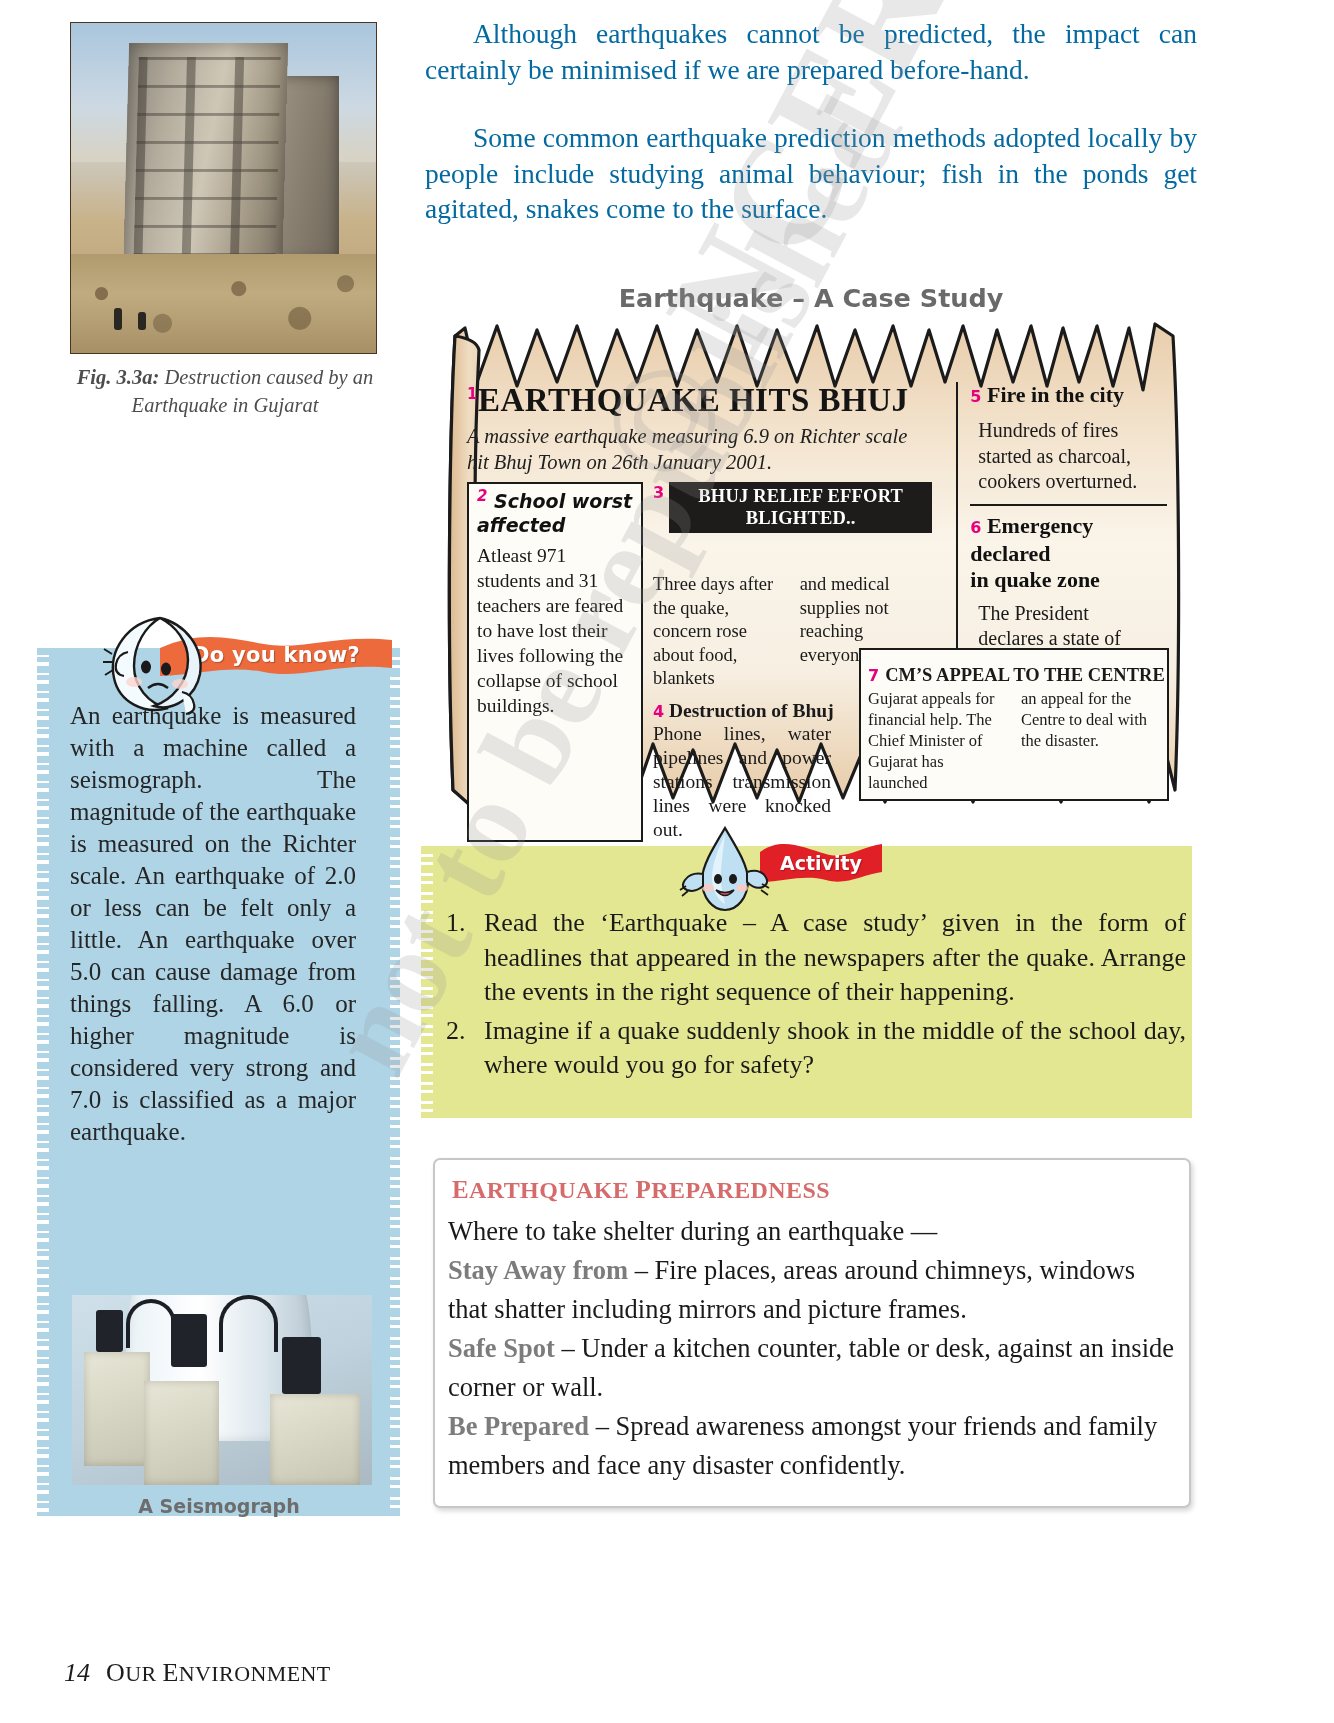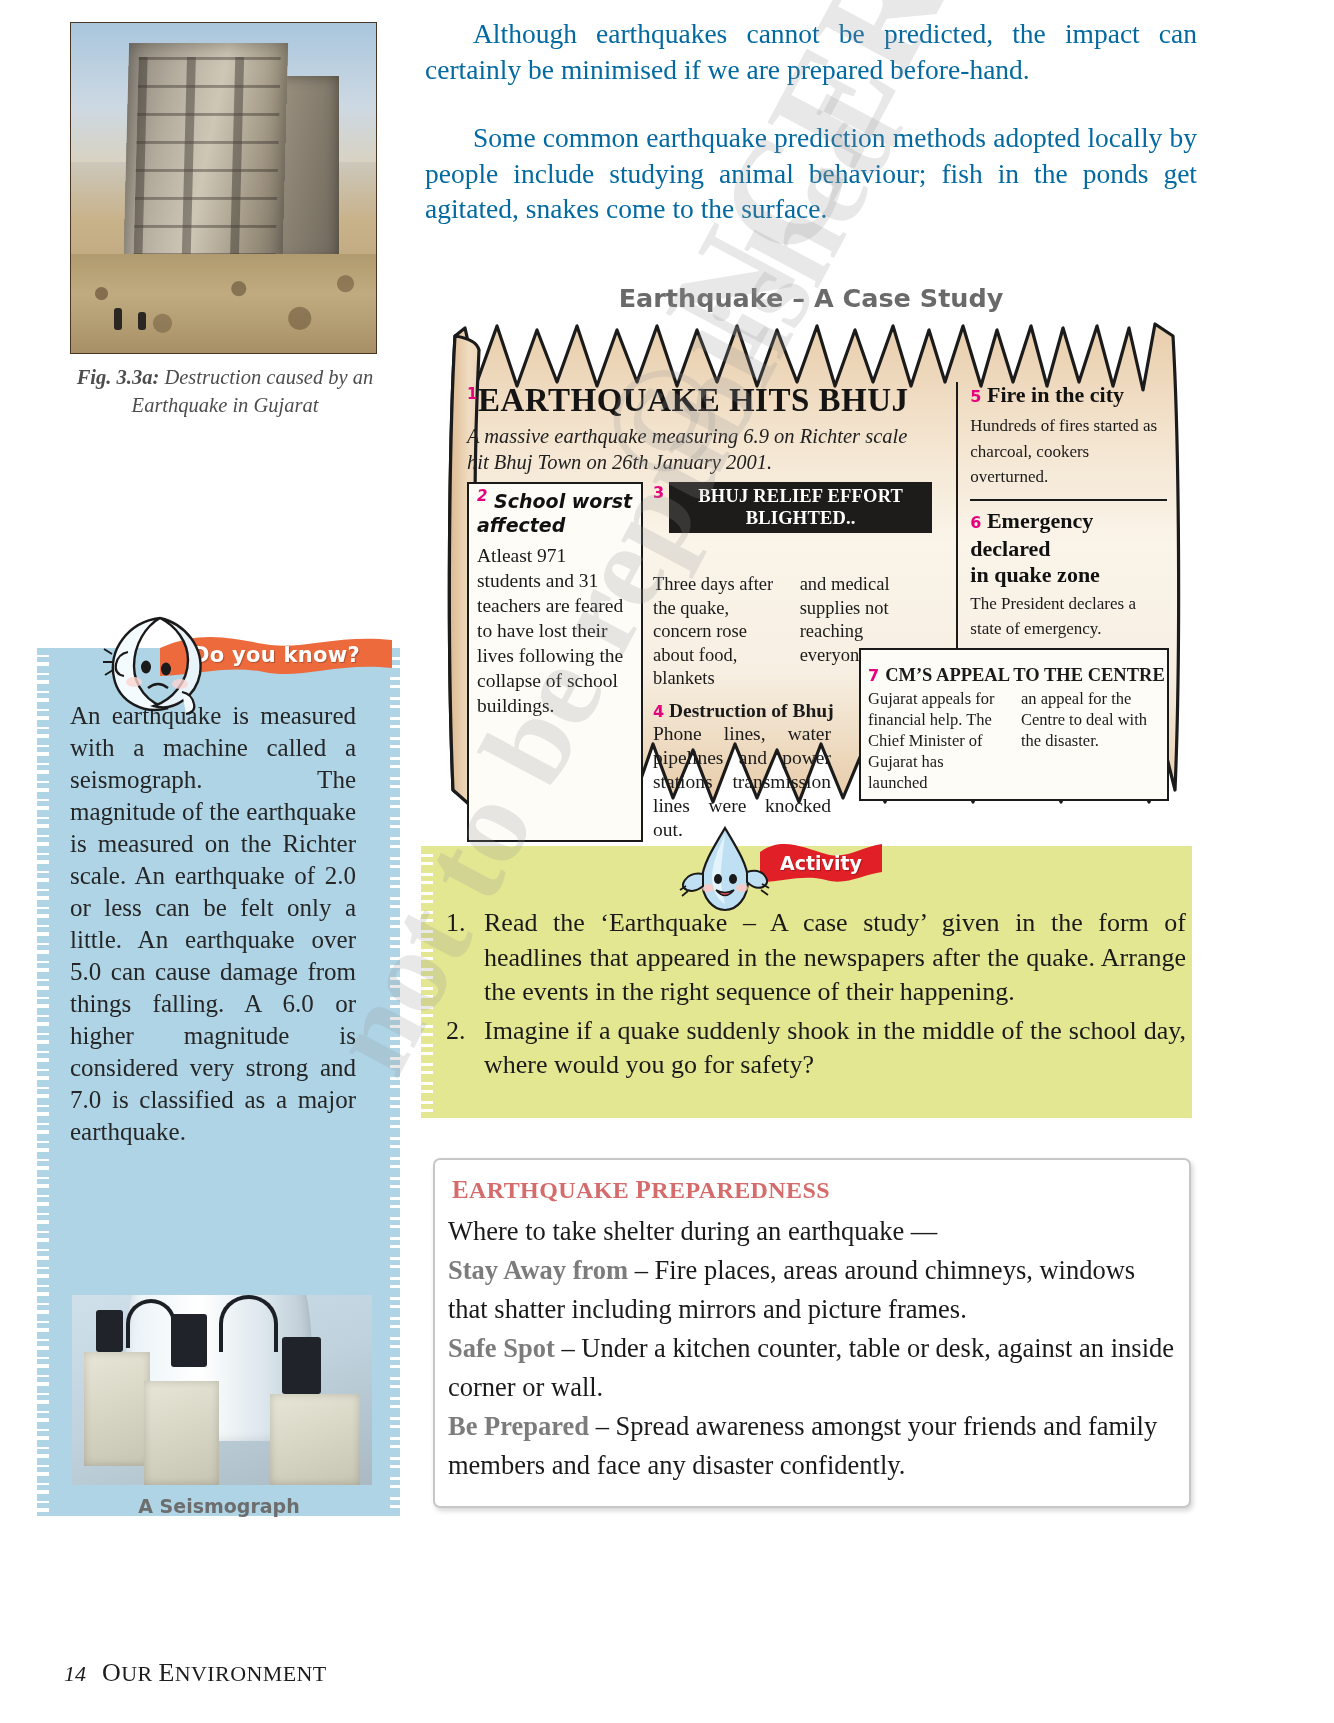--- a/index.html
+++ b/index.html
@@ -335,24 +335,24 @@
 
   .r-head {
     font-family: "Liberation Serif", serif;
     font-weight: bold;
     font-size: 22px;
     line-height: 26px;
     margin: 0 0 3px 0;
     color: #111;
   }
   .r-body {
-    font-size: 17px;
+    font-size: 20px;
     line-height: 25.5px;
     color: #1a1a1a;
-    margin: 0;
+    margin: 8px;
   }
   .r-rule { border: none; border-top: 2px solid #1a1a1a; margin: 9px 0 7px 0; }
 
   
   .activity-box {
     position: absolute;
     left: 430px; top: 846px;
     width: 762px; height: 272px;
     background: #e3e791;
     z-index: 4;
@@ -433,21 +433,21 @@
   }
   .prep-text b { color: #7c7c7c; font-weight: bold; }
 
   
   .footer {
     position: absolute;
     left: 64px; top: 1658px;
     font-family: "Liberation Serif", serif;
     color: #1c1c1c;
   }
-  .footer .pg { font-style: italic; font-size: 22px; }
+  .footer .pg { font-style: italic; font-size: 26px; }
   .footer .bk { font-size: 22px; letter-spacing: .4px; margin-left: 16px; }
   .footer .bk .cap { font-size: 26px; }
 </style>
 </head>
 <body>
 
 <div class="watermark wm1">© NCERT</div>
 <div class="watermark wm2">not to be republished</div>
 
 <div class="fig-photo">

